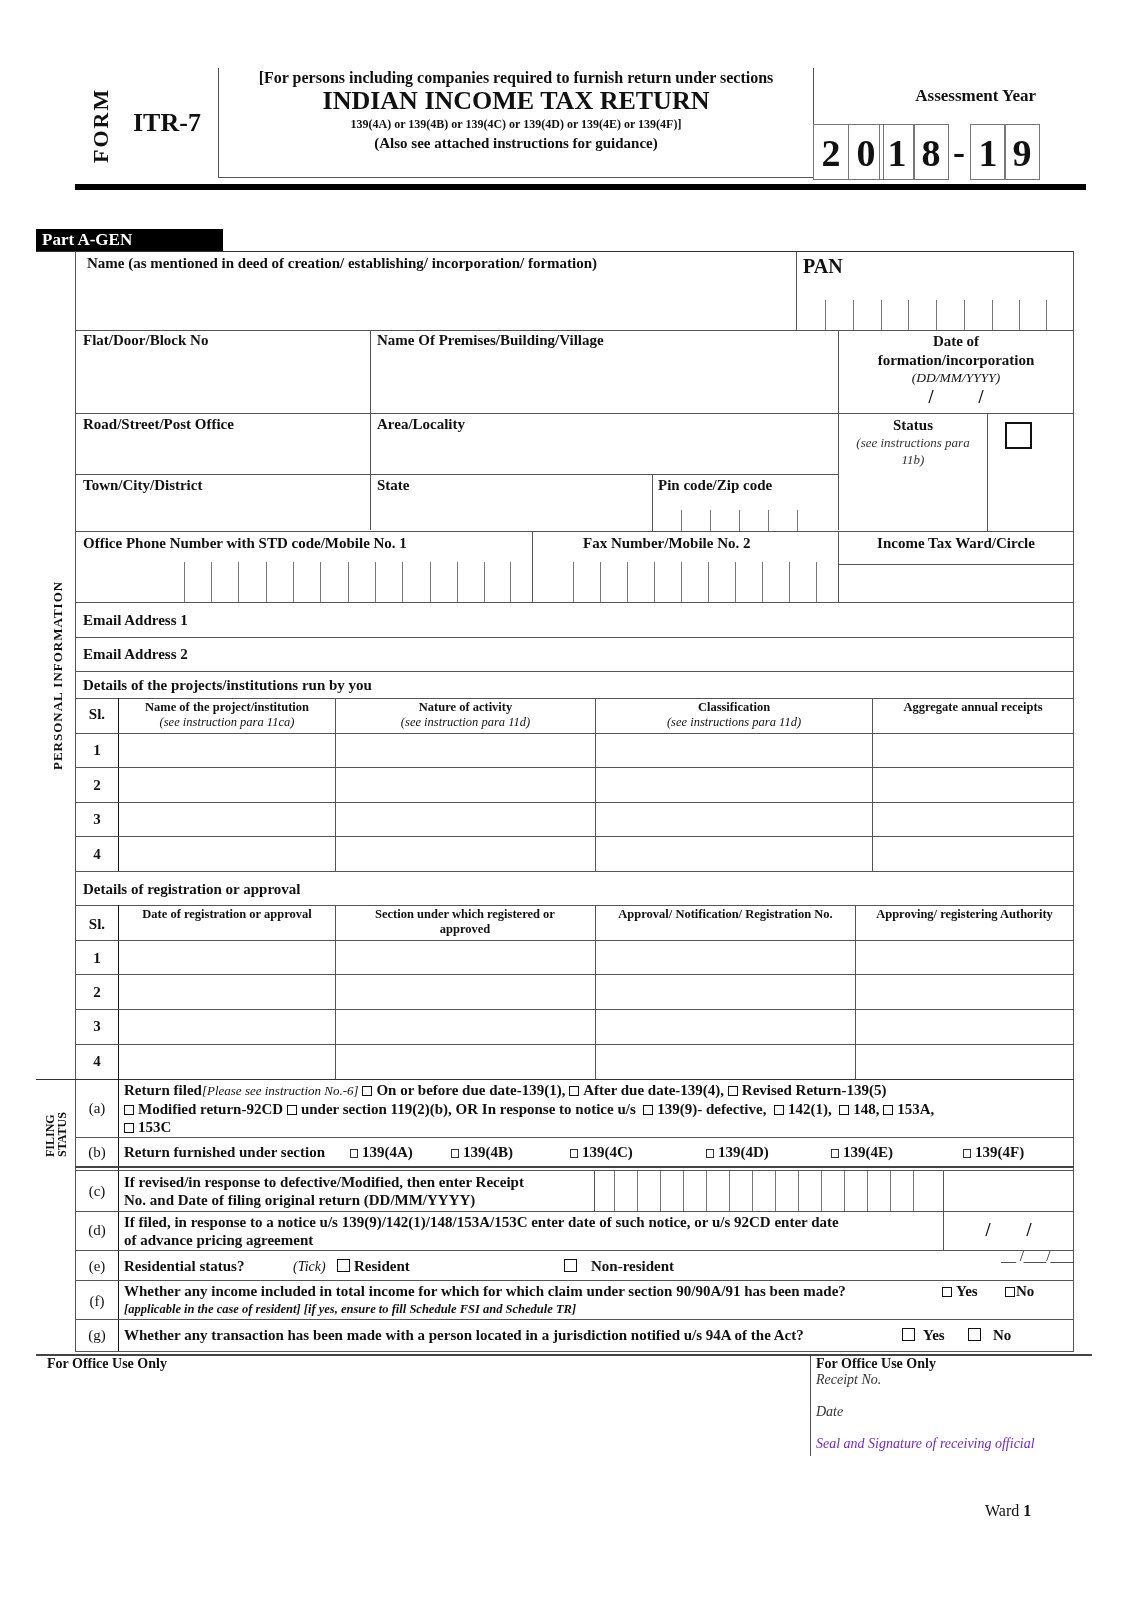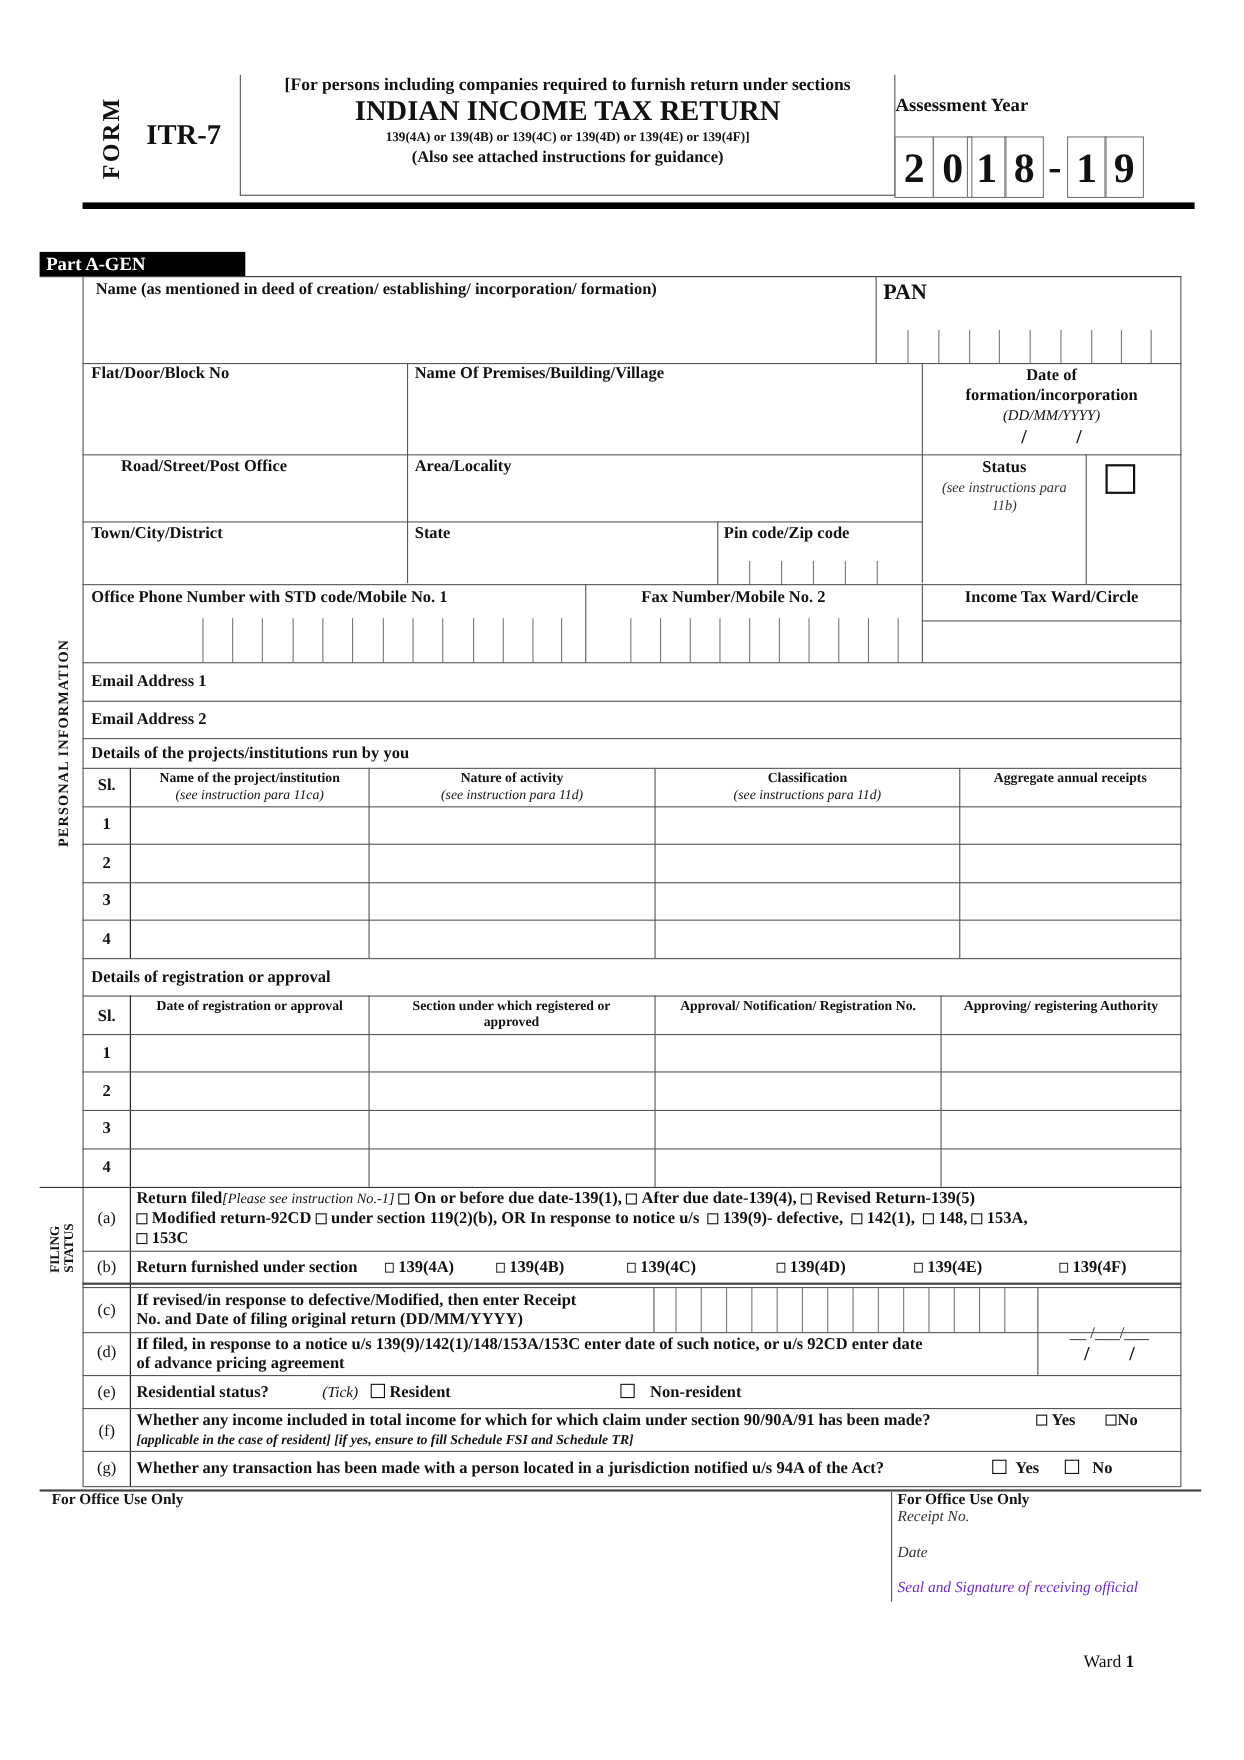--- a/index.html
+++ b/index.html
@@ -27,21 +27,21 @@
   <div class="abs b" style="left:133px;top:108px;font-size:26px;">ITR-7</div>
   <div class="vl" style="left:218px;top:68px;height:110px;"></div>
   <div class="hl" style="left:218px;top:177px;width:596px;"></div>
   <div class="abs" style="left:219px;top:68px;width:594px;text-align:center;">
     <div class="b" style="font-size:16px;line-height:19px;">[For persons including companies required to furnish return under sections</div>
     <div class="b" style="font-size:26px;line-height:28px;">INDIAN INCOME TAX RETURN</div>
     <div class="b" style="font-size:12px;line-height:19px;">139(4A) or 139(4B) or 139(4C) or 139(4D) or 139(4E) or 139(4F)]</div>
     <div class="b" style="font-size:15px;line-height:18px;">(Also see attached instructions for guidance)</div>
   </div>
   <div class="vl" style="left:813px;top:68px;height:110px;"></div>
-  <div class="abs b" style="left:814px;top:86px;width:222px;text-align:left;font-size:17px;">Assessment Year</div>
+  <div class="abs b" style="left:814px;top:86px;width:222px;text-align:right;font-size:17px;">Assessment Year</div>
   <div>
     <div class="yr" style="left:813px;">2</div>
     <div class="yr" style="left:848px;">0</div>
     <div class="yr" style="left:879px;">1</div>
     <div class="yr" style="left:913px;">8</div>
     <div class="abs b" style="left:948px;top:124px;width:22px;text-align:center;font-size:36px;line-height:56px;">-</div>
     <div class="yr" style="left:970px;">1</div>
     <div class="yr" style="left:1004px;">9</div>
   </div>
   <div class="abs" style="left:75px;top:184px;width:1011px;height:6px;background:#000;"></div>
@@ -83,21 +83,21 @@
 <div class="abs" style="left:371px;top:352px;width:466px;height:60px;"></div>
 <div class="vl" style="left:838px;top:330px;height:200px;"></div>
 <div class="abs" style="left:839px;top:332px;width:234px;text-align:center;">
   <div class="lbl" style="line-height:19px;">Date of</div>
   <div class="lbl" style="line-height:19px;">formation/incorporation</div>
   <div class="i" style="font-size:13.5px;line-height:16px;">(DD/MM/YYYY)</div>
   <div class="b" style="font-size:18px;white-space:pre;line-height:22px;">/          /</div>
 </div>
 <div class="hl" style="left:75px;top:413px;width:999px;"></div>
 
-<div class="abs lbl" style="left:83px;top:416px;margin-left:27px;">Road/Street/Post Office</div>
+<div class="abs lbl" style="left:83px;top:416px;">Road/Street/Post Office</div>
 <div class="abs" style="left:76px;top:436px;width:294px;height:38px;"></div>
 <div class="abs lbl" style="left:377px;top:416px;">Area/Locality</div>
 <div class="abs" style="left:371px;top:436px;width:466px;height:38px;"></div>
 <div class="abs" style="left:839px;top:416px;width:148px;text-align:center;">
   <div class="lbl" style="line-height:18px;">Status</div>
   <div class="i" style="font-size:13px;line-height:17px;color:#333;padding:0 6px;">(see instructions para 11b)</div>
 </div>
 <div class="vl" style="left:987px;top:413px;height:118px;"></div>
 <div class="abs" style="left:1005px;top:422px;width:27px;height:27px;border:2.5px solid #111;box-sizing:border-box;"></div>
 <div class="hl" style="left:75px;top:474px;width:764px;"></div>
@@ -208,21 +208,21 @@
 <div class="hl" style="left:75px;top:1009px;width:999px;"></div>
 <div class="sl" style="left:76px;top:1018px;">3</div>
 <div class="hl" style="left:75px;top:1044px;width:999px;"></div>
 <div class="sl" style="left:76px;top:1053px;">4</div>
 <div class="hl" style="left:36px;top:1079px;width:1038px;background:#333;"></div>
 
 <div class="vl" style="left:118px;top:1079px;height:272px;background:#111;"></div>
 
 <div class="abs rowtxt" style="left:76px;top:1100px;width:42px;text-align:center;">(a)</div>
 <div class="abs b rowtxt" style="left:124px;top:1081px;width:945px;line-height:18px;">
-  <span>Return filed</span><span class="i" style="font-weight:normal;font-size:13px;">[Please see instruction No.-1]</span>
+  <span>Return filed</span><span class="i" style="font-weight:normal;font-size:13px;">[Please see instruction No.-6]</span>
   <span class="cb"></span><span>On or before due date-139(1),</span>
   <span class="cb"></span><span>After due date-139(4),</span>
   <span class="cb"></span><span>Revised Return-139(5)</span><br>
   <span class="cb"></span><span>Modified return-92CD</span>
   <span class="cb"></span><span>under section 119(2)(b), OR In response to notice u/s</span>&nbsp;
   <span class="cb"></span><span>139(9)- defective,</span>&nbsp;
   <span class="cb"></span><span>142(1),</span>&nbsp;
   <span class="cb"></span><span>148,</span>
   <span class="cb"></span><span>153A,</span><br>
   <span class="cb"></span><span>153C</span>
@@ -256,21 +256,21 @@
   <div class="tick" style="left:157px;top:0;height:40px;"></div>
   <div class="tick" style="left:180px;top:0;height:40px;"></div>
   <div class="tick" style="left:203px;top:0;height:40px;"></div>
   <div class="tick" style="left:226px;top:0;height:40px;"></div>
   <div class="tick" style="left:249px;top:0;height:40px;"></div>
   <div class="tick" style="left:272px;top:0;height:40px;"></div>
   <div class="tick" style="left:295px;top:0;height:40px;"></div>
   <div class="tick" style="left:318px;top:0;height:40px;"></div>
 </div>
 <div class="vl" style="left:943px;top:1170px;height:80px;"></div>
-<div class="abs rowtxt" style="left:944px;top:1204px;width:129px;text-align:center;white-space:pre;">__ /___/___</div>
+<div class="abs rowtxt" style="left:944px;top:1248px;width:129px;text-align:right;white-space:pre;">__ /___/___</div>
 <div class="hl" style="left:75px;top:1211px;width:999px;"></div>
 
 <div class="abs rowtxt" style="left:76px;top:1222px;width:42px;text-align:center;">(d)</div>
 <div class="abs b rowtxt" style="left:124px;top:1213px;width:818px;line-height:18px;">
   <div>If filed, in response to a notice u/s 139(9)/142(1)/148/153A/153C enter date of such notice, or u/s 92CD enter date</div>
   <div>of advance pricing agreement</div>
 </div>
 <div class="abs b" style="left:944px;top:1220px;width:129px;text-align:center;white-space:pre;font-size:18px;">/        /</div>
 <div class="hl" style="left:75px;top:1250px;width:999px;"></div>
 

